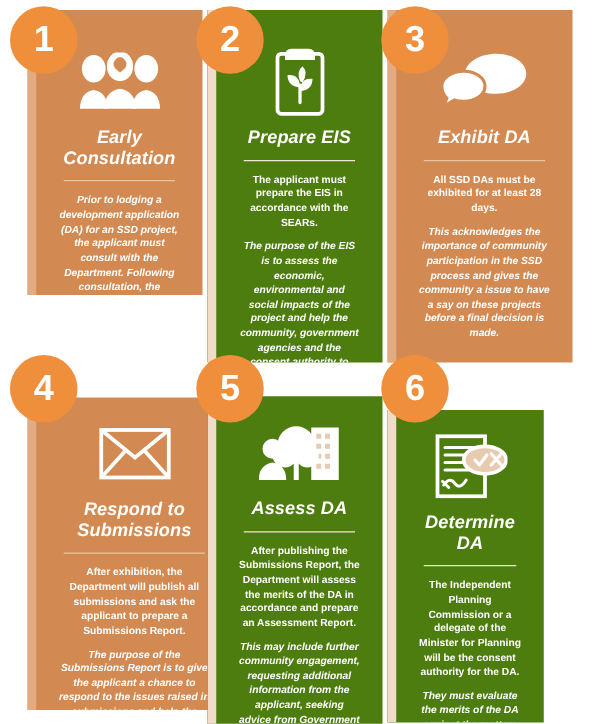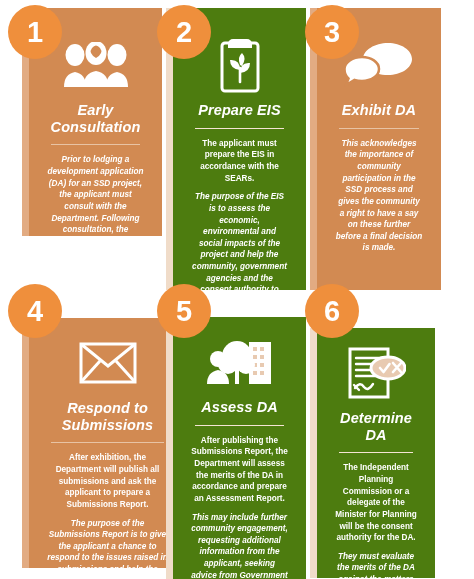--- a/index.html
+++ b/index.html
@@ -146,32 +146,33 @@
             <path d="M23 28 q-3-8 2-12 q5 5 0 13z" fill="#ffffff"></path>
           </svg>
         </div>
         <div class="panel-title">Prepare EIS</div>
         <div class="divider"></div>
         <p class="panel-text">The applicant must prepare the EIS in accordance with the SEARs.</p>
         <p class="panel-text">The purpose of the EIS is to assess the economic, environmental and social impacts of the project and help the community, government agencies and the consent authority to make informed submissions or decisions on the merits of the project.</p>
       </div>
     </div>
 
-    <div class="panel dark" style="left:310px; top:8px; width:131px; height:282px;">
+    <div class="panel dark" style="left:310px; top:8px; width:148px; height:282px;">
       <div class="strip"></div>
       <div class="body">
         <div class="icon-wrap">
           <svg width="70" height="48" viewBox="0 0 70 48" fill="#ffffff" aria-hidden="true">
             <path d="M44 2 C57 2 68 9 68 18 C68 27 57 34 44 34 C40 34 36.5 33.5 33.5 32.5 L23 39 L26 31 C21.5 28 19 23.5 19 18 C19 9 31 2 44 2 z"></path>
             <path d="M18 16 C27 16 35 21 35 28 C35 35 27 40 18 40 C15 40 12.5 39.6 10.5 38.9 L2 44 L4.5 37.5 C1.8 35 0.5 31.7 0.5 28 C0.5 21 9 16 18 16 z" stroke="#d28a52" stroke-width="2.5"></path>
           </svg>
         </div>
         <div class="panel-title">Exhibit DA</div>
         <div class="divider"></div>
-        <p class="panel-text">This acknowledges the importance of community participation in the SSD process and gives the community a right to have a say on these further before a final decision is made.</p>
+        <p class="panel-text">All SSD DAs must be exhibited for at least 28 days.</p>
+        <p class="panel-text">This acknowledges the importance of community participation in the SSD process and gives the community a issue to have a say on these projects before a final decision is made.</p>
       </div>
     </div>
 
     <div class="panel dark" style="left:22px; top:318px; width:164px; height:250px;">
       <div class="strip"></div>
       <div class="body">
         <div class="icon-wrap" style="margin-top:14px;">
           <svg width="58" height="42" viewBox="0 0 58 42" fill="none" stroke="#ffffff" stroke-width="3" aria-hidden="true">
             <rect x="2" y="2" width="54" height="38"></rect>
             <path d="M2 2 L29 24 L56 2"></path>

